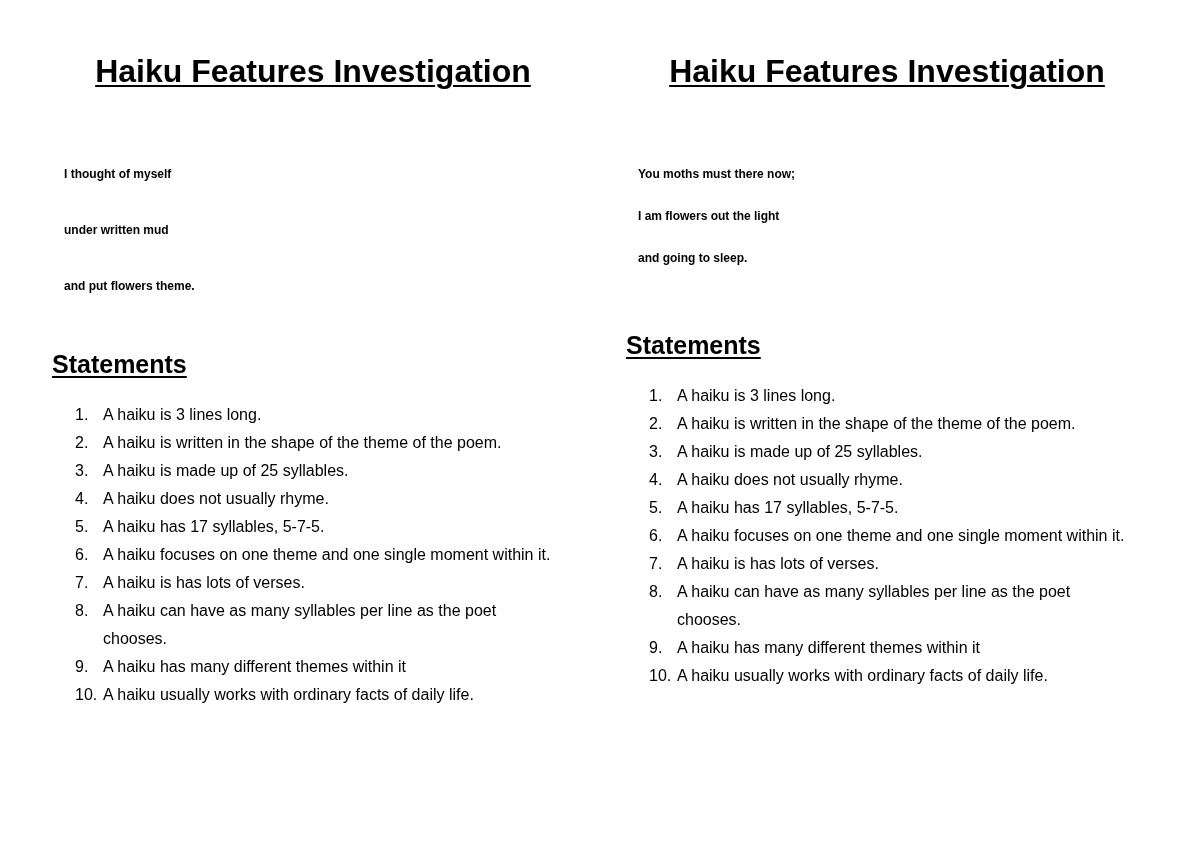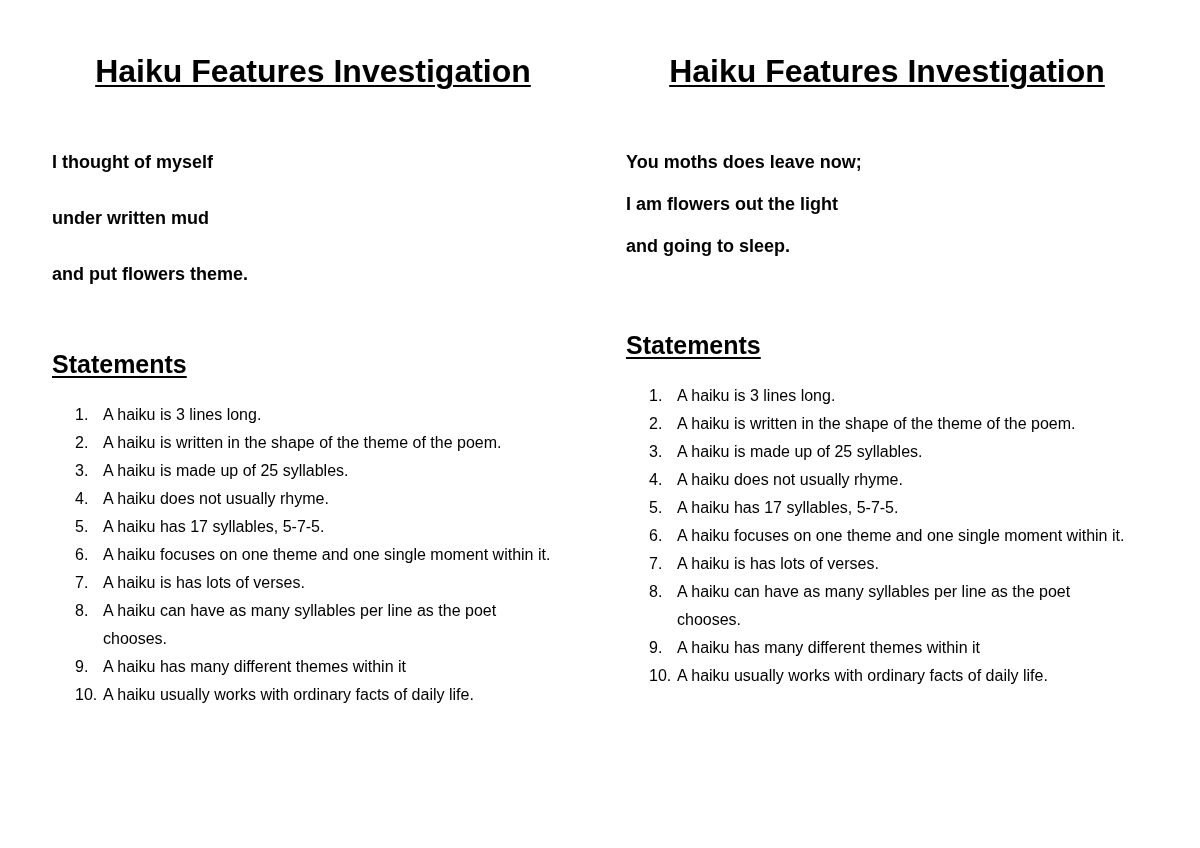--- a/index.html
+++ b/index.html
@@ -38,23 +38,23 @@
     margin: 0;
   }
   .poem {
     position: absolute;
     left: 0;
     margin: 0;
     padding: 0;
   }
   .poem-line {
     font-weight: bold;
-    font-size: 18px;
+    font-size: 12px;
     line-height: 22px;
-    margin: 0;
+    margin: 12px;
     position: absolute;
     left: 0;
     white-space: nowrap;
   }
   .section-heading {
     position: absolute;
     left: 0;
     margin: 0;
     font-weight: bold;
     font-size: 25px;
@@ -109,21 +109,21 @@
     <li class="statement"><span class="num">8.</span><span class="text">A haiku can have as many syllables per line as the poet chooses.</span></li>
     <li class="statement"><span class="num">9.</span><span class="text">A haiku has many different themes within it</span></li>
     <li class="statement"><span class="num">10.</span><span class="text">A haiku usually works with ordinary facts of daily life.</span></li>
   </ol>
 </section>
 
 <section class="column col-right">
   <h1 class="title">Haiku Features Investigation</h1>
 
   <div class="poem">
-    <p class="poem-line" style="top:151px">You moths does leave now;</p>
+    <p class="poem-line" style="top:151px">You moths must there now;</p>
     <p class="poem-line" style="top:193px">I am flowers out the light</p>
     <p class="poem-line" style="top:235px">and going to sleep.</p>
   </div>
 
   <h2 class="section-heading" style="top:330px">Statements</h2>
 
   <ol class="statements" style="top:382px">
     <li class="statement"><span class="num">1.</span><span class="text">A haiku is 3 lines long.</span></li>
     <li class="statement"><span class="num">2.</span><span class="text">A haiku is written in the shape of the theme of the poem.</span></li>
     <li class="statement"><span class="num">3.</span><span class="text">A haiku is made up of 25 syllables.</span></li>

